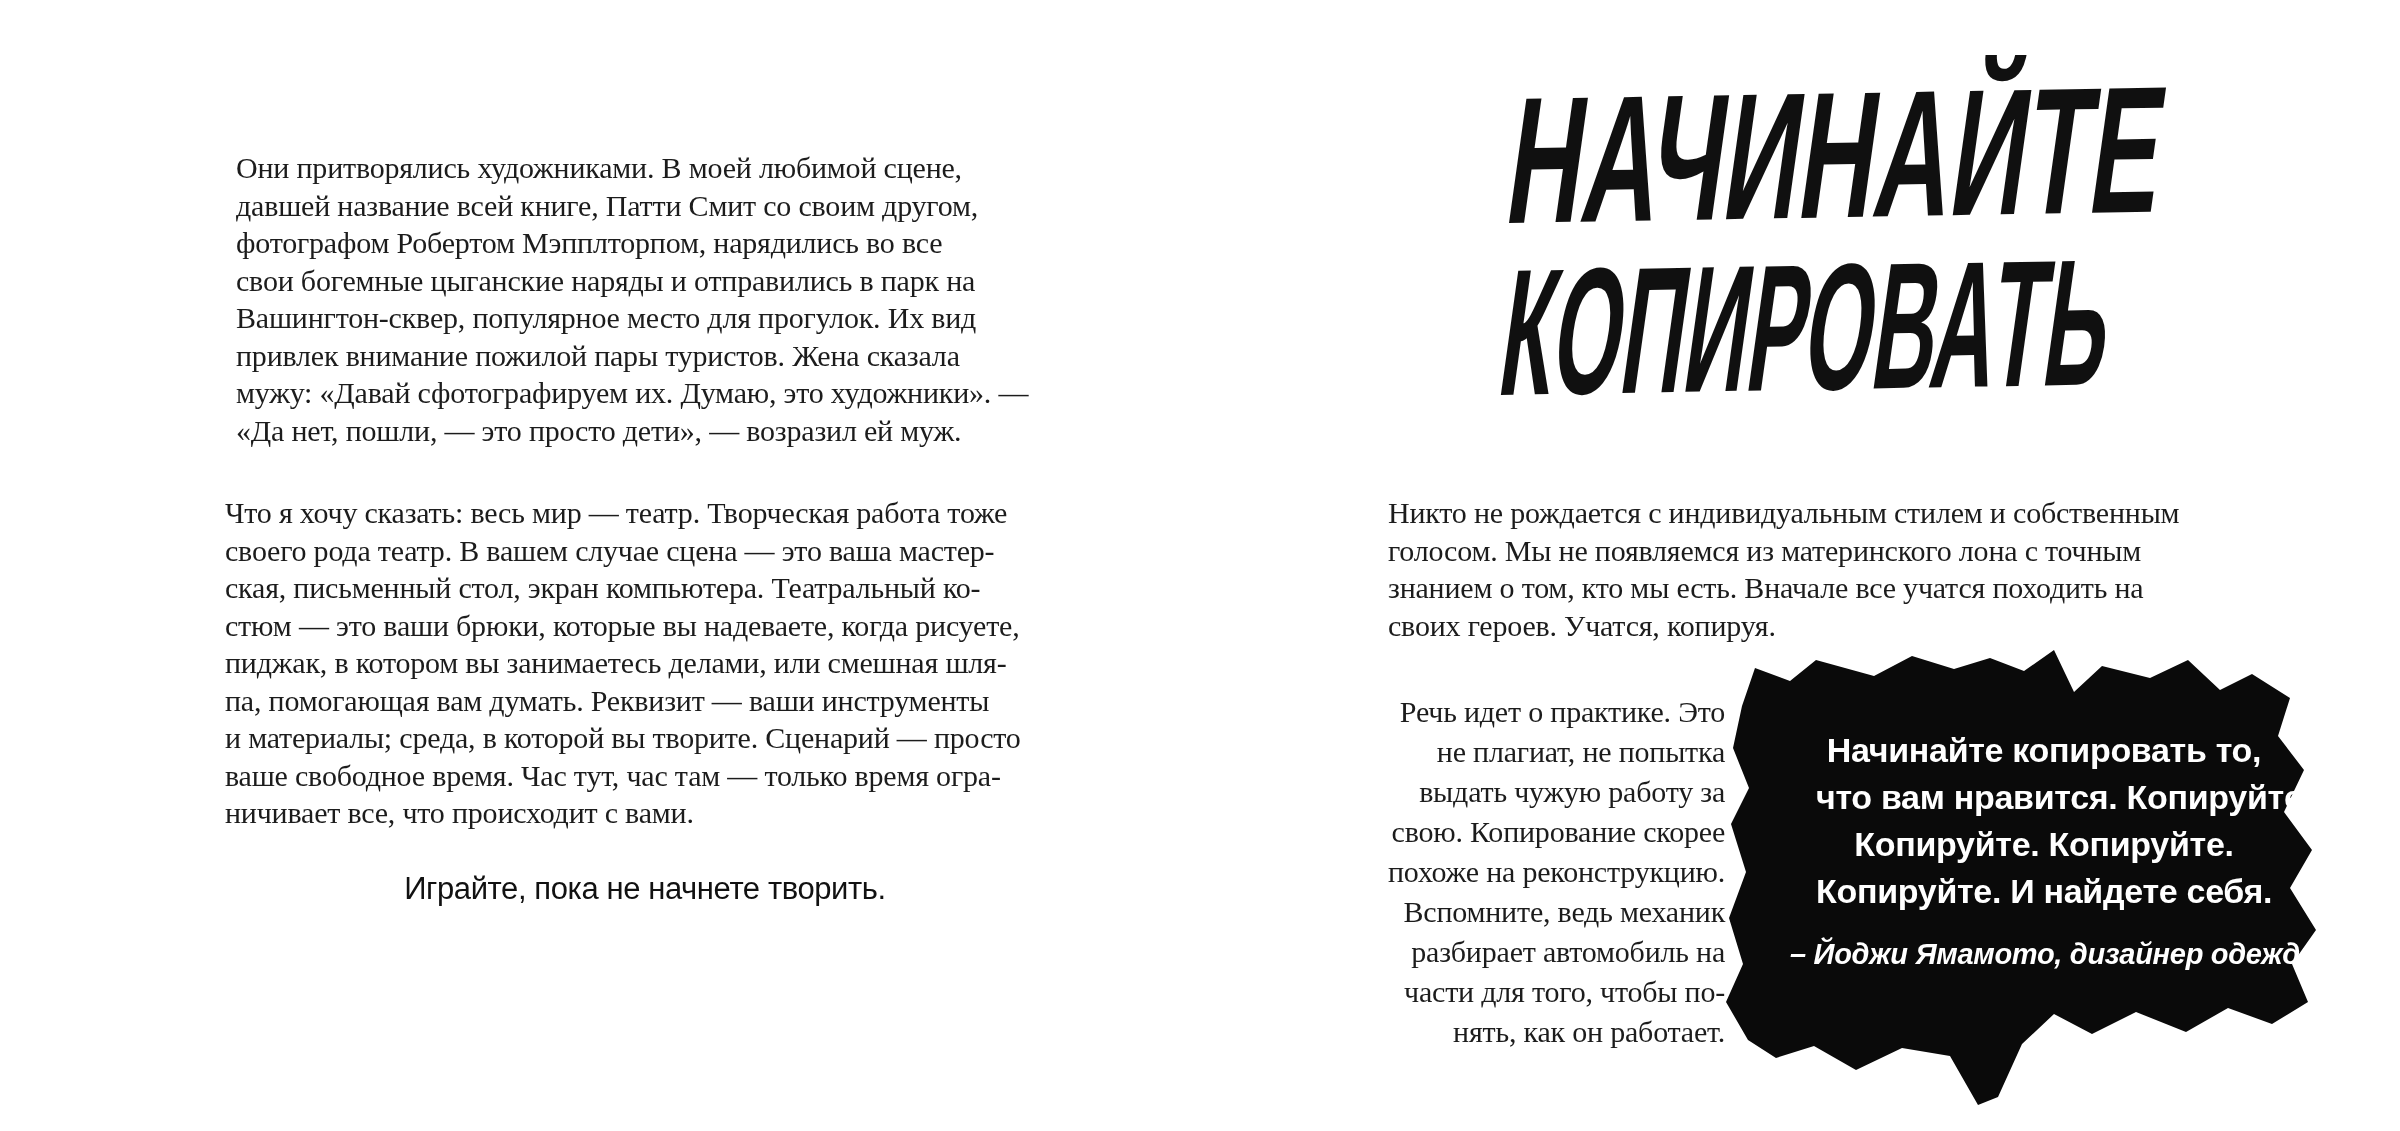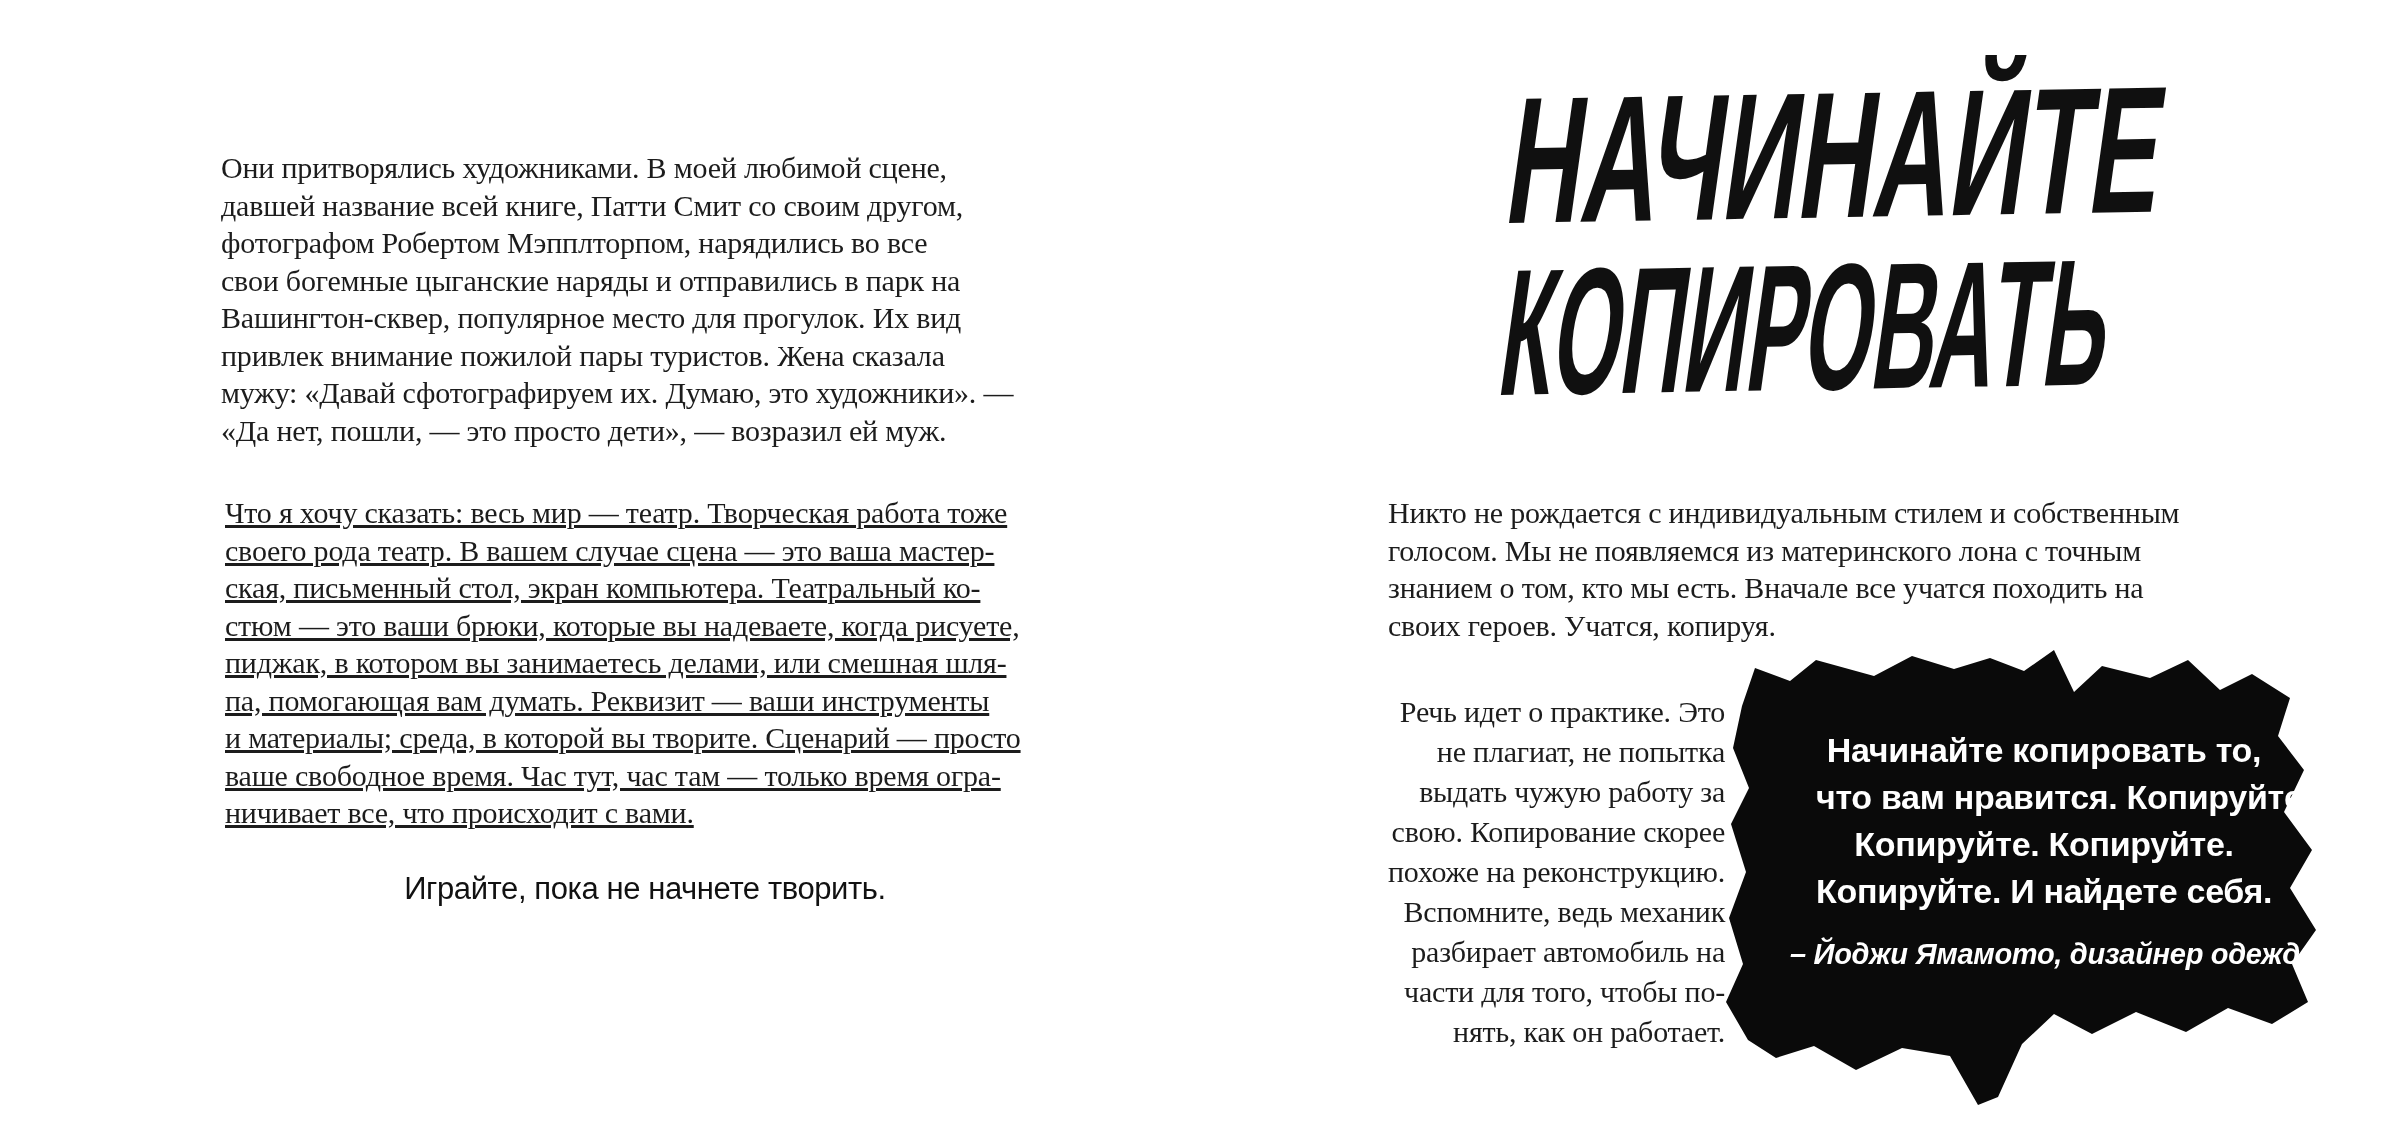--- a/index.html
+++ b/index.html
@@ -71,30 +71,30 @@
     font-weight:bold;
     font-size:29px;
     letter-spacing:-0.3px;
     color:#ffffff;
     white-space:pre;
   }
 </style>
 </head>
 <body>
 
-<div class="serif-block" style="left:221px;top:149px;">Они притворялись художниками. В моей любимой сцене,
+<div class="serif-block" style="left:236px;top:149px;">Они притворялись художниками. В моей любимой сцене,
 давшей название всей книге, Патти Смит со своим другом,
 фотографом Робертом Мэпплторпом, нарядились во все
 свои богемные цыганские наряды и отправились в парк на
 Вашингтон-сквер, популярное место для прогулок. Их вид
 привлек внимание пожилой пары туристов. Жена сказала
 мужу: «Давай сфотографируем их. Думаю, это художники». —
 «Да нет, пошли, — это просто дети», — возразил ей муж.</div>
 
-<div class="serif-block" style="left:225px;top:494px;text-decoration:underline;">Что я хочу сказать: весь мир — театр. Творческая работа тоже
+<div class="serif-block" style="left:225px;top:494px;">Что я хочу сказать: весь мир — театр. Творческая работа тоже
 своего рода театр. В вашем случае сцена — это ваша мастер-
 ская, письменный стол, экран компьютера. Театральный ко-
 стюм — это ваши брюки, которые вы надеваете, когда рисуете,
 пиджак, в котором вы занимаетесь делами, или смешная шля-
 па, помогающая вам думать. Реквизит — ваши инструменты
 и материалы; среда, в которой вы творите. Сценарий — просто
 ваше свободное время. Час тут, час там — только время огра-
 ничивает все, что происходит с вами.</div>
 
 <div class="display-line">Играйте, пока не начнете творить.</div>

